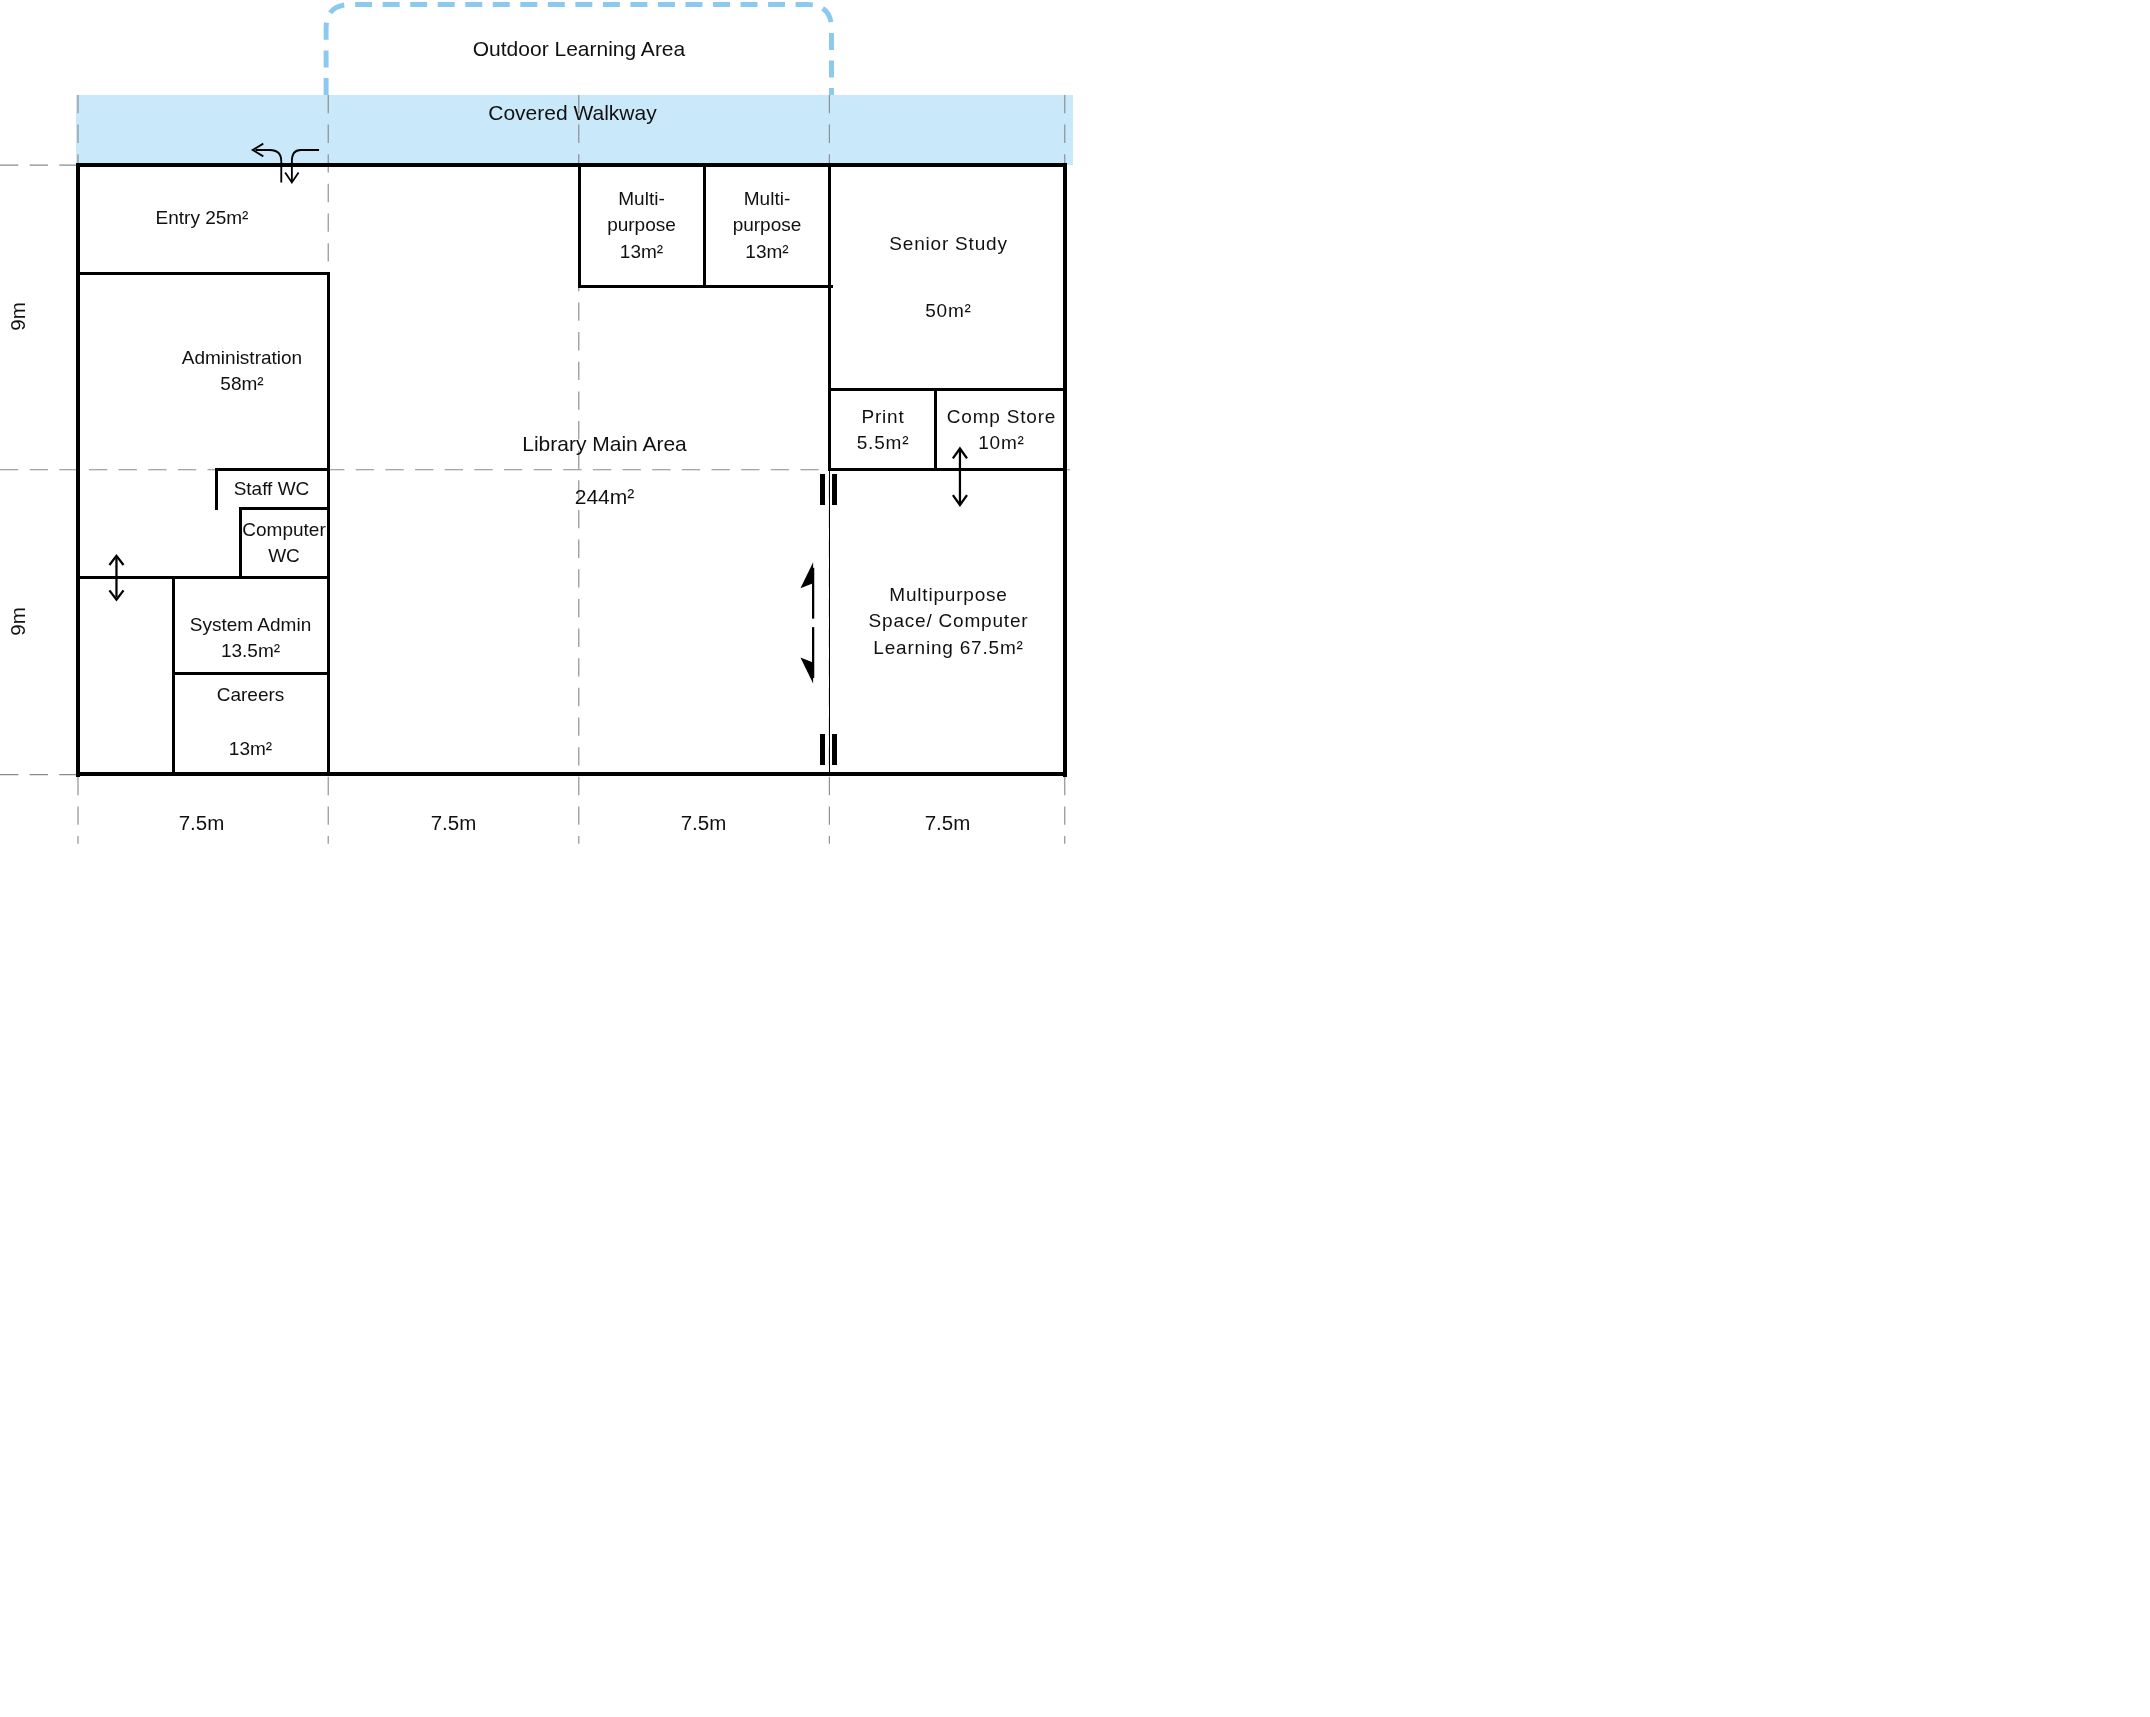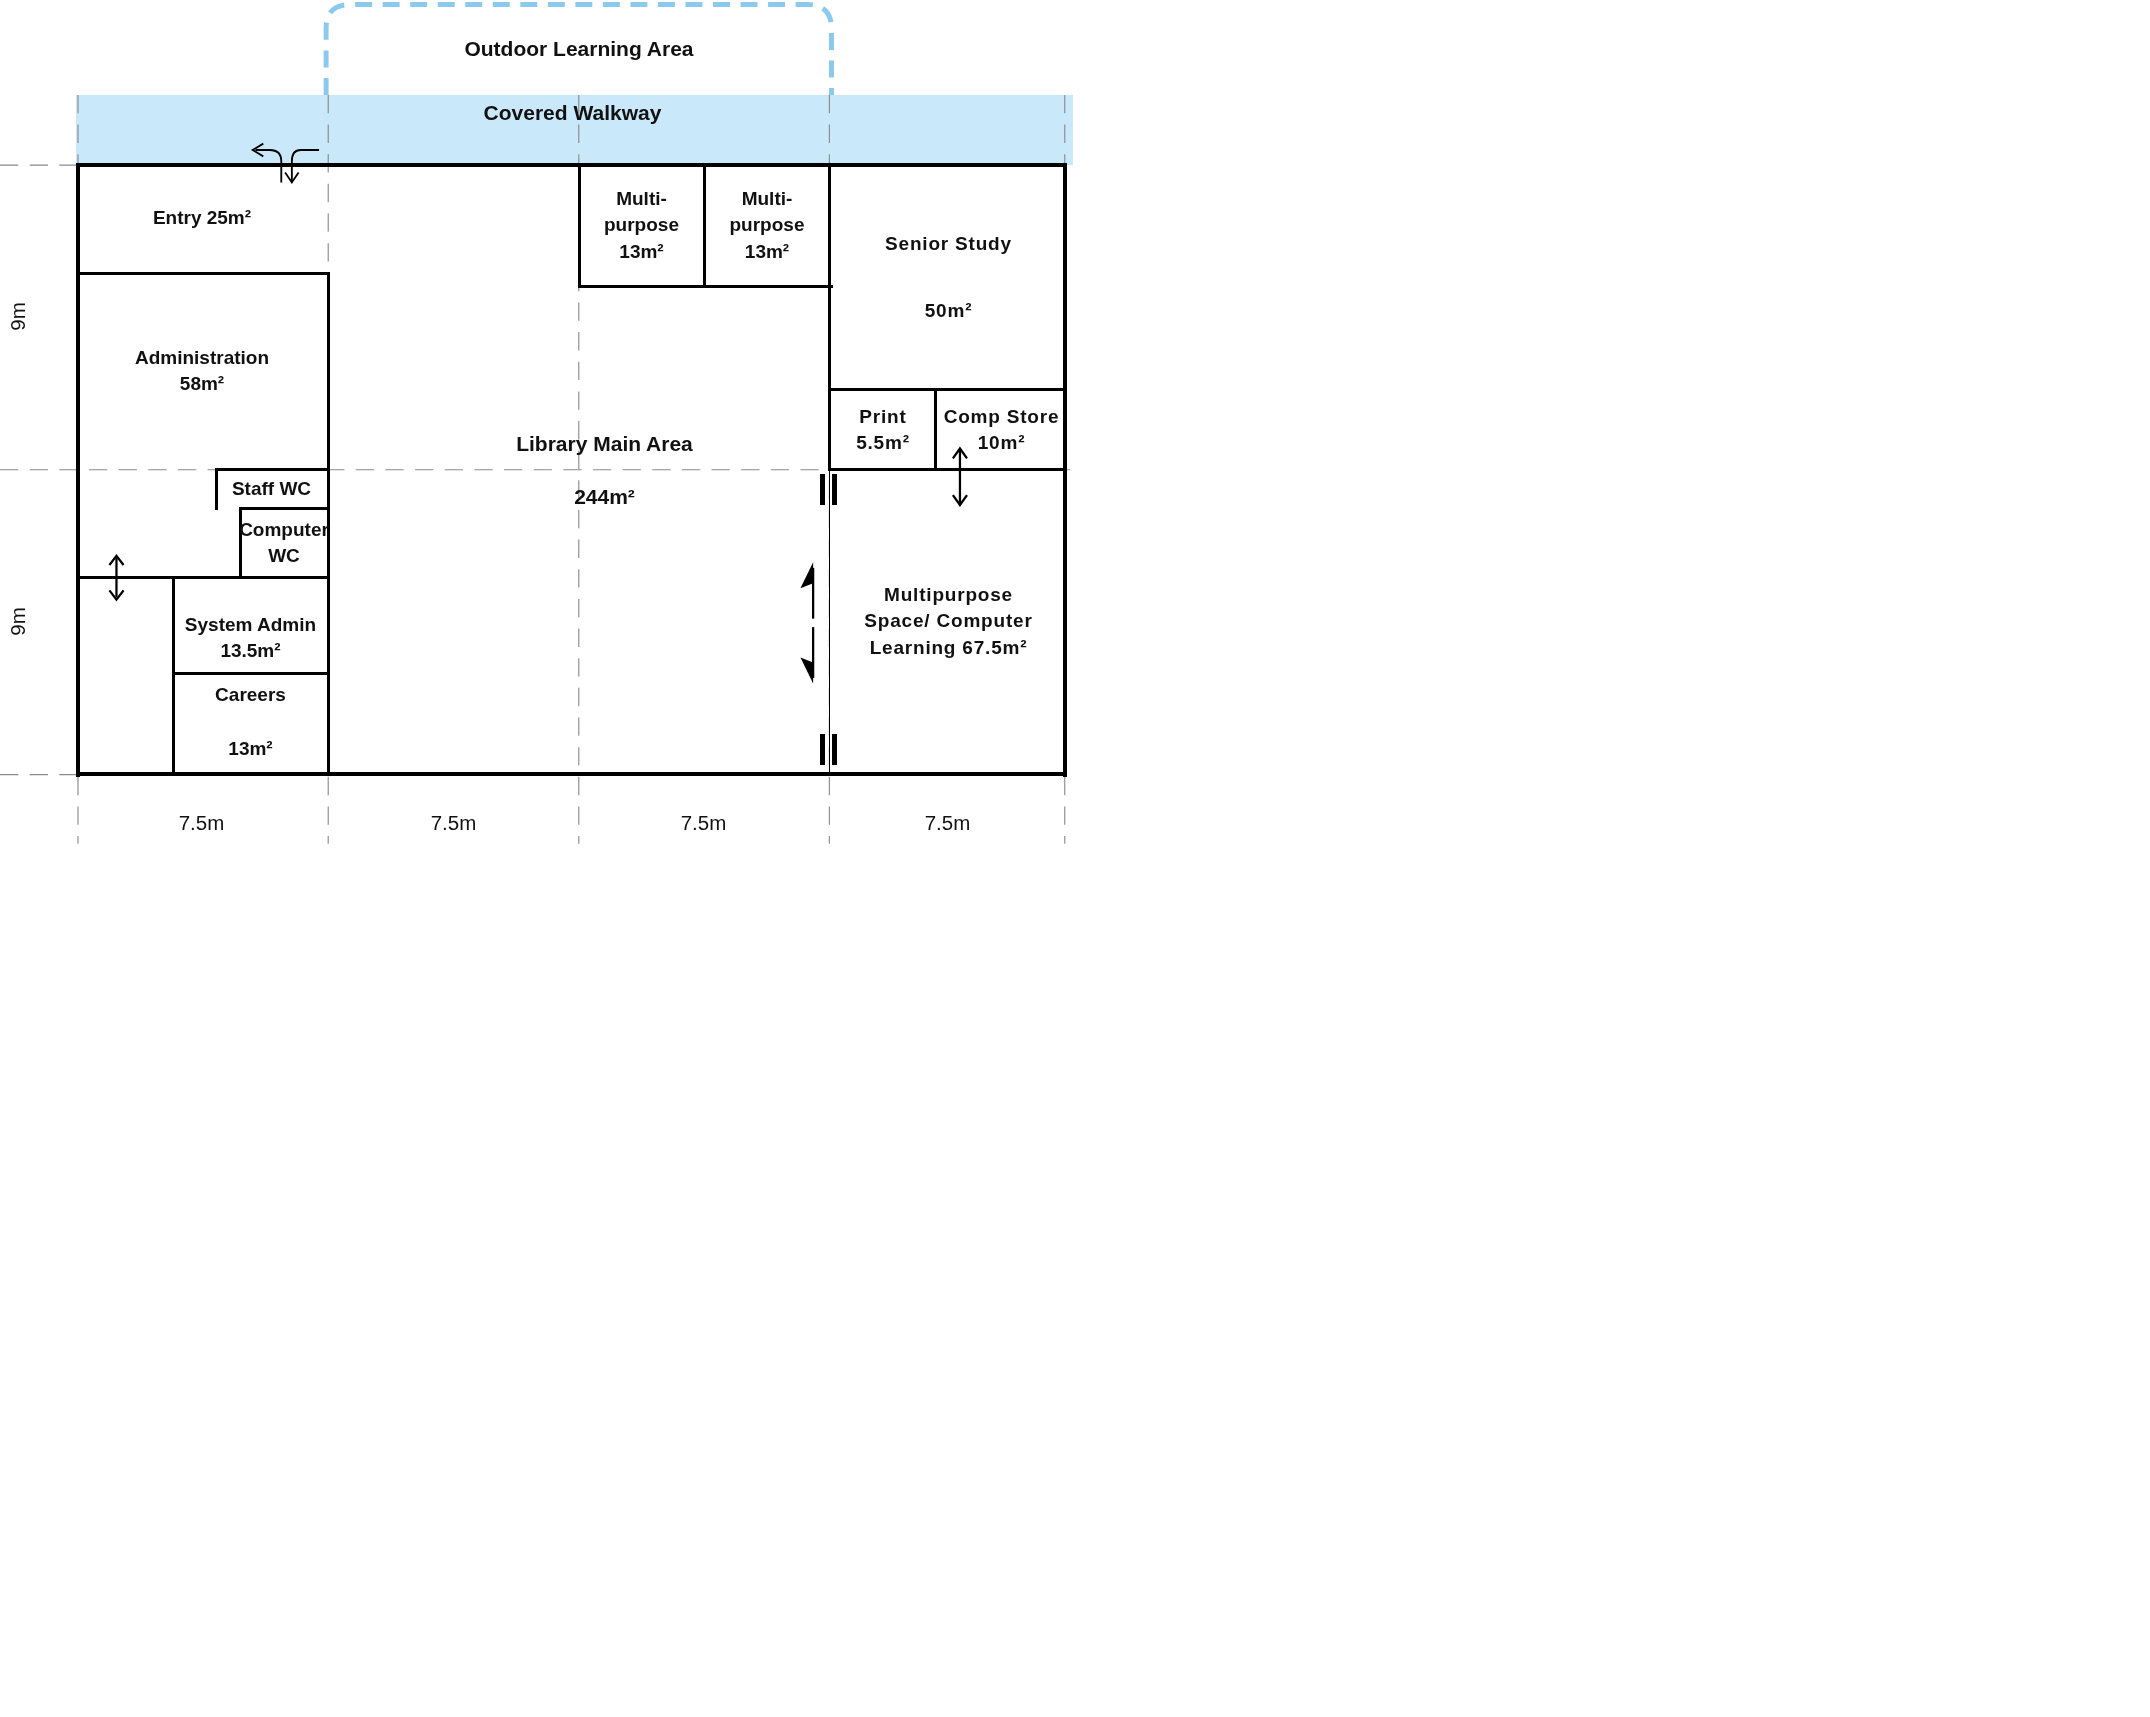--- a/index.html
+++ b/index.html
@@ -9,21 +9,21 @@
     --gridline:#8A8A8A;
     --text:#111111;
   }
   html,body{margin:0;padding:0;background:#fff;}
   #plan{position:relative;width:1075px;height:859px;background:#fff;overflow:hidden;
         font-family:"Liberation Sans", sans-serif;color:var(--text);}
   .band{position:absolute;left:76px;top:95px;width:997px;height:70px;background:var(--walkway_fill);}
   svg.layer{position:absolute;left:0;top:0;width:1075px;height:859px;}
   .wall{position:absolute;background:var(--wall);}
   .lbl{position:absolute;display:flex;flex-direction:column;align-items:center;justify-content:center;
-       text-align:center;font-size:19px;line-height:1.38;white-space:nowrap;font-weight:bold;}
+       text-align:center;font-size:19px;line-height:1.38;white-space:nowrap;}
   .big{font-size:21px;}
   .spaced{letter-spacing:0.8px;}
   .gapped{line-height:1.0;}
   .gapped span{display:block;margin:16px 0;}
   .dim{position:absolute;display:flex;align-items:center;justify-content:center;font-size:20.5px;}
   .rot{transform:rotate(-90deg);}
   .gl{stroke:var(--gridline);stroke-width:1.6;fill:none;}
   .od{stroke:var(--outdoor_dash);stroke-width:7;fill:none;}
   .ar{stroke:var(--wall);stroke-width:2.6;fill:none;}
   .ar3{stroke:var(--wall);stroke-width:3.2;fill:none;}
@@ -76,21 +76,21 @@
 
   <div class="lbl big" style="left:326px;top:4.2px;width:506px;height:90px;">
     <span>Outdoor Learning Area</span>
   </div>
   <div class="lbl big" style="left:76px;top:78px;width:993px;height:70px;">
     <span>Covered Walkway</span>
   </div>
   <div class="lbl" style="left:76px;top:165px;width:252px;height:107px;">
     <span>Entry 25m²</span>
   </div>
-  <div class="lbl" style="left:76px;top:272px;width:252px;height:198px;">
+  <div class="lbl" style="left:76px;top:272px;width:252px;height:198px;padding-left:40px;">
     <span>Administration</span>
     <span>58m²</span>
   </div>
   <div class="lbl" style="left:215px;top:468px;width:113px;height:42px;">
     <span>Staff WC</span>
   </div>
   <div class="lbl" style="left:239px;top:507px;width:90px;height:72px;">
     <span>Computer</span>
     <span>WC</span>
   </div>

